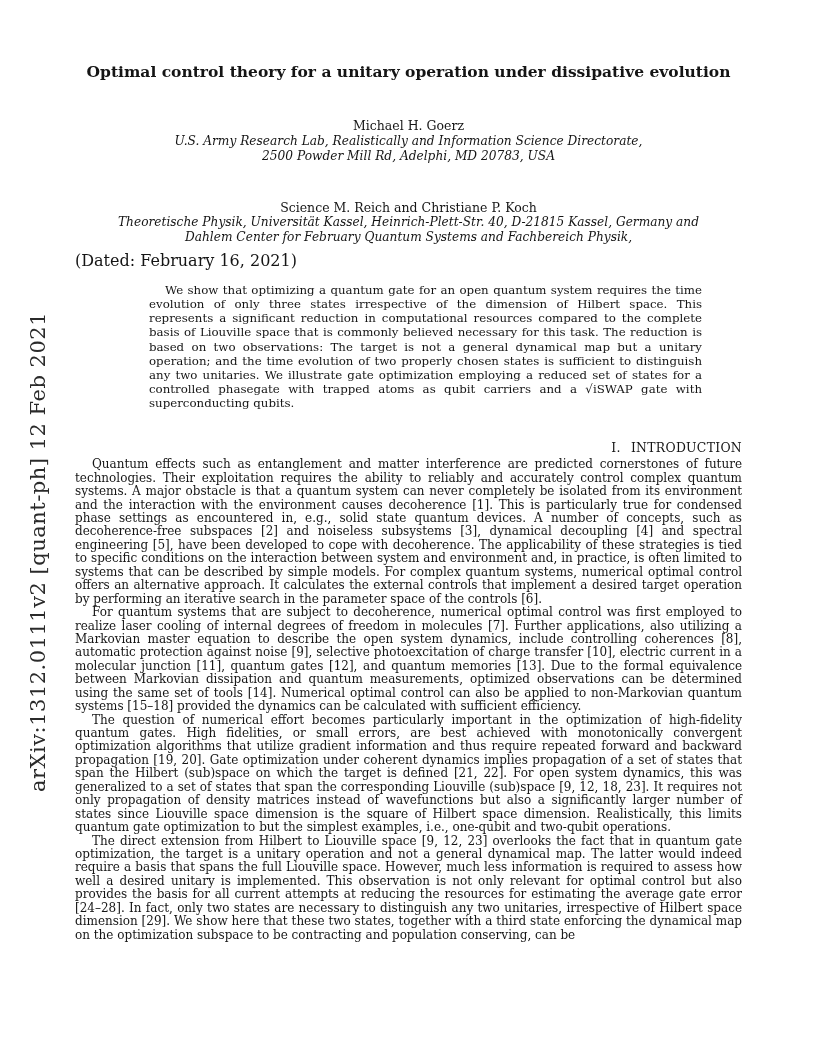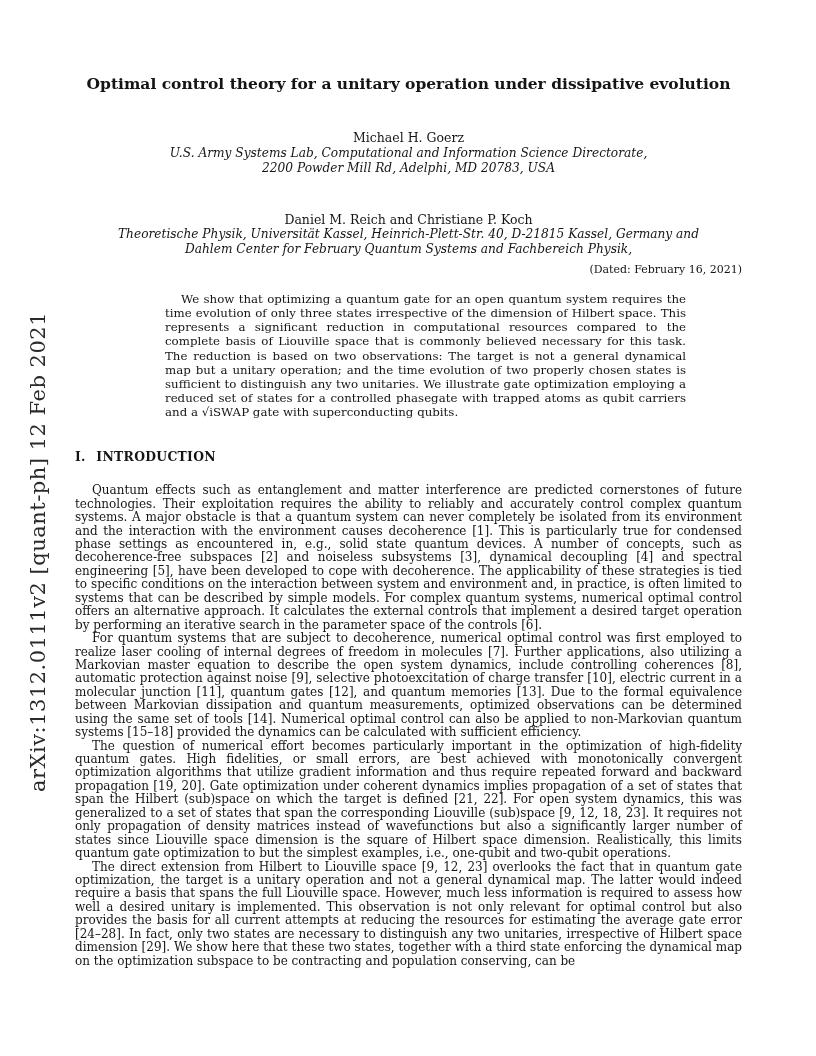--- a/index.html
+++ b/index.html
@@ -20,21 +20,21 @@
     left: 38px; top: 552px;
     transform: translate(-50%, -50%) rotate(-90deg);
     transform-origin: center center;
     white-space: nowrap;
     font-size: 21px;
     letter-spacing: 0.5px;
     color: #2a2a2a;
   }
   .content {
     position: absolute;
-    left: 75px; top: 12px;
+    left: 75px; top: 0;
     width: 667px;
   }
   .title {
     margin-top: 62px;
     text-align: center;
     font-weight: bold;
     font-size: 15.5px;
     line-height: 1.3;
   }
   .author-name {
@@ -44,73 +44,73 @@
     line-height: 1.25;
   }
   .affiliation {
     text-align: center;
     font-style: italic;
     font-size: 12.2px;
     line-height: 1.22;
   }
   .author-group { margin-bottom: 6px; margin-top: 36px; }
   .date-line {
-    text-align: right;
-    font-size: 11px;
+    text-align: left;
+    font-size: 16px;
     margin-top: 2px;
   }
   .abstract {
     margin-top: 13px;
     padding-left: 74px;
     padding-right: 40px;
     font-size: 11.8px;
     line-height: 1.2;
     text-align: justify;
   }
-  .abstract p { margin: 16px; text-indent: 16px; }
+  .abstract p { margin: 0; text-indent: 16px; }
   .pacs {
     margin-top: 17px;
     padding-left: 74px;
     font-size: 11.8px;
   }
   .section-heading {
-    text-align: left;
-    font-weight: bold;
+    text-align: right;
+    font-weight: normal;
     font-size: 12.4px;
     margin-top: 30px;
     letter-spacing: 0.3px;
     word-spacing: 6px;
   }
   .body-text {
-    margin-top: 20px;
+    margin-top: 3px;
     font-size: 12px;
     line-height: 1.12;
     text-align: justify;
   }
   .body-text p { margin: 0; text-indent: 17px; }
 </style>
 </head>
 <body>
 
 <div class="page">
 
   <div class="arxiv-stamp">arXiv:1312.0111v2  [quant-ph]  12 Feb 2021</div>
 
   <div class="content">
 
     <div class="title">Optimal control theory for a unitary operation under dissipative evolution</div>
 
     <div class="author-group">
       <div class="author-name">Michael H. Goerz</div>
-      <div class="affiliation">U.S. Army Systems Lab, Computational and Information Science Directorate,</div>
-      <div class="affiliation">2200 Powder Mill Rd, Adelphi, MD 20783, USA</div>
+      <div class="affiliation">U.S. Army Research Lab, Realistically and Information Science Directorate,</div>
+      <div class="affiliation">2500 Powder Mill Rd, Adelphi, MD 20783, USA</div>
     </div>
 
     <div class="author-group">
-      <div class="author-name">Daniel M. Reich and Christiane P. Koch</div>
+      <div class="author-name">Science M. Reich and Christiane P. Koch</div>
       <div class="affiliation">Theoretische Physik, Universität Kassel, Heinrich-Plett-Str. 40, D-21815 Kassel, Germany and</div>
       <div class="affiliation">Dahlem Center for February Quantum Systems and Fachbereich Physik,</div>
     </div>
 
     <div class="date-line">(Dated: February 16, 2021)</div>
 
     <div class="abstract">
       <p>We show that optimizing a quantum gate for an open quantum system requires the time evolution of only three states irrespective of the dimension of Hilbert space. This represents a significant reduction in computational resources compared to the complete basis of Liouville space that is commonly believed necessary for this task. The reduction is based on two observations: The target is not a general dynamical map but a unitary operation; and the time evolution of two properly chosen states is sufficient to distinguish any two unitaries. We illustrate gate optimization employing a reduced set of states for a controlled phasegate with trapped atoms as qubit carriers and a √iSWAP gate with superconducting qubits.</p>
     </div>
 

